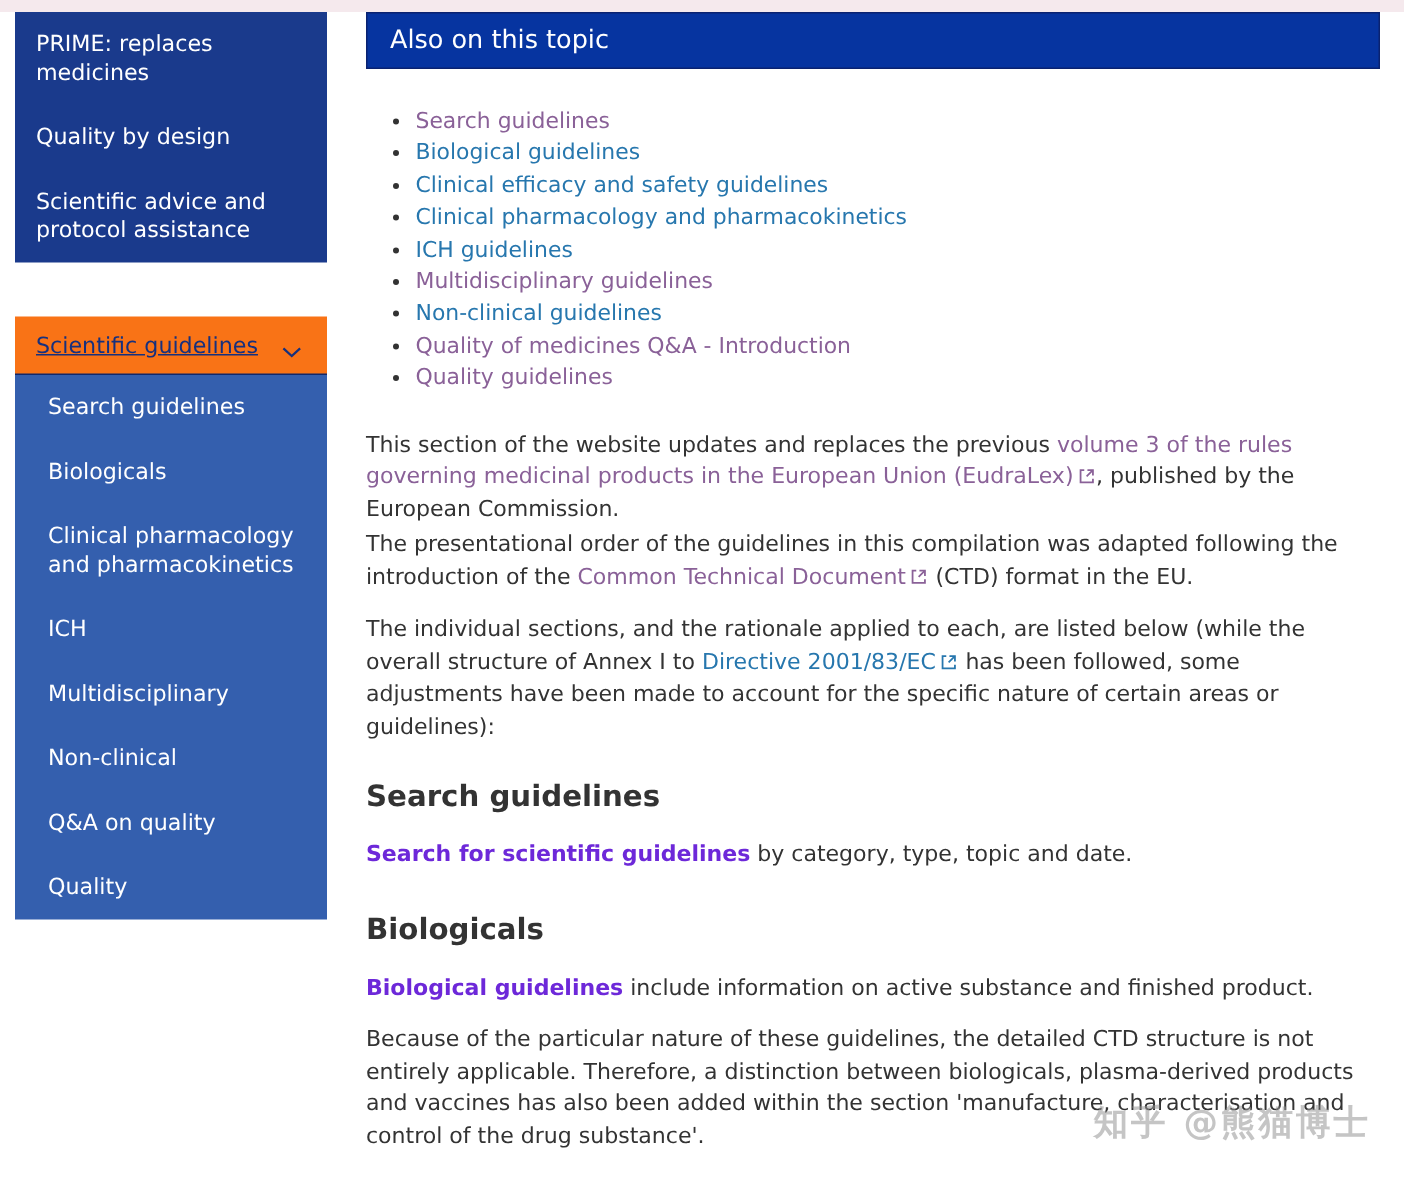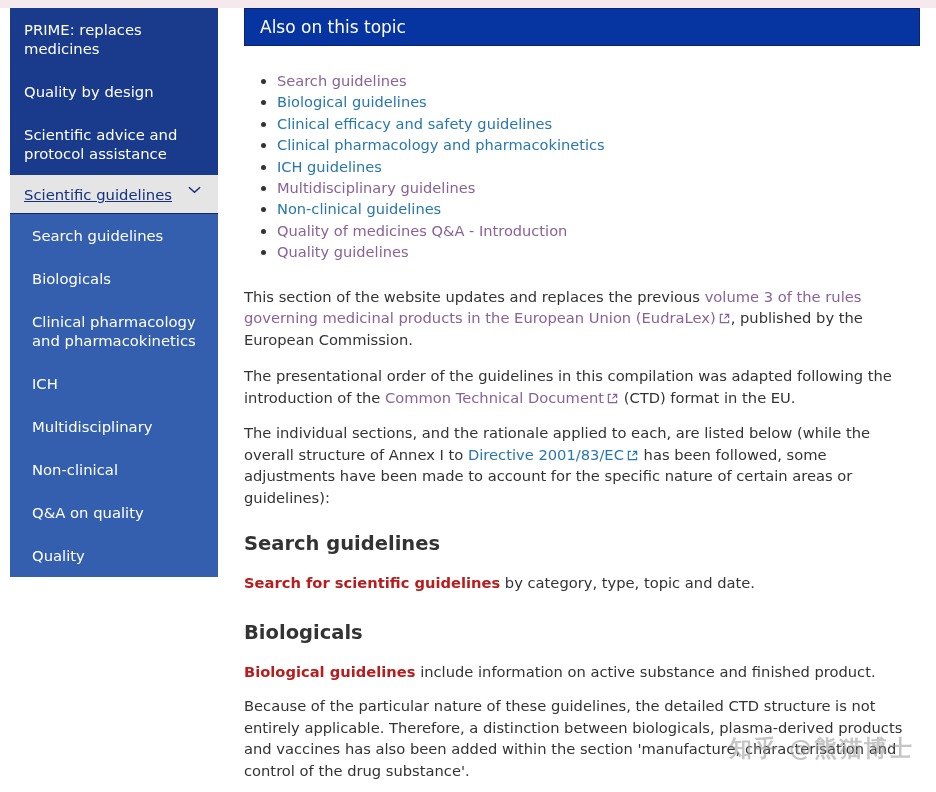--- a/index.html
+++ b/index.html
@@ -19,25 +19,26 @@
   .sidebar {
     position: absolute; left: 10px; top: 8px; width: 208px;
     font-size: 14.8px;
   }
   .side-top { background: #1a3a8c; }
   .side-item {
     color: #ffffff; padding: 12px 10px 12px 14px; line-height: 19px;
     cursor: pointer;
   }
   .side-active {
-    background: #e5e5e5; color: #16307e;
+    background: #f97316; color: #16307e;
     padding: 11px 12px 10px 14px;
-    display: flex; align-items: flex-start; justify-content: space-between;
+    display: flex; align-items: flex-end; justify-content: space-between;
     border-bottom: 1px solid #11286b;
     cursor: pointer;
+    margin-top: 36px;
   }
   .side-active .lbl { text-decoration: underline; }
   .side-sub { background: #345fae; }
   .side-sub .side-item { padding-left: 22px; }
   
   .main { position: absolute; left: 244px; top: 8px; width: 676px; }
   .bar {
     background: #0634a0; color: #ffffff;
     border: 1px solid #0a2270;
     padding: 8px 15px; font-size: 17px; line-height: 21px;
@@ -46,24 +47,24 @@
   ul.also-list { margin: 24px 0 0 4px; padding-left: 29px; }
   ul.also-list li {
     font-size: 14.6px; line-height: 21.4px; color: #333;
     cursor: default;
   }
   ul.also-list li a { cursor: pointer; }
   .bar.compilation { margin-top: 22px; }
   a { text-decoration: none; }
   .lnk { color: #2777ae; cursor: pointer; }
   .lnk-v { color: #8a6198; cursor: pointer; }
-  .lnk-b { color: #b91c1c; font-weight: bold; cursor: pointer; }
+  .lnk-b { color: #6d28d9; font-weight: bold; cursor: pointer; }
   p { font-size: 14.7px; line-height: 21.5px; color: #333; }
   .p1 { margin-top: 23px; }
-  .p2 { margin-top: 15px; }
+  .p2 { margin-top: 2px; }
   .p3 { margin-top: 14px; }
   h2 { font-size: 19.5px; color: #333; font-weight: bold; }
   .h-search { margin-top: 24px; }
   .p4 { margin-top: 17px; }
   .h-bio { margin-top: 27px; }
   .p5 { margin-top: 17px; }
   .p6 { margin-top: 13px; }
   .ext-icon { margin: 0 1px 0 3px; vertical-align: -1px; }
   .chev { flex: 0 0 auto; margin-right: 5px; }
   .watermark {

